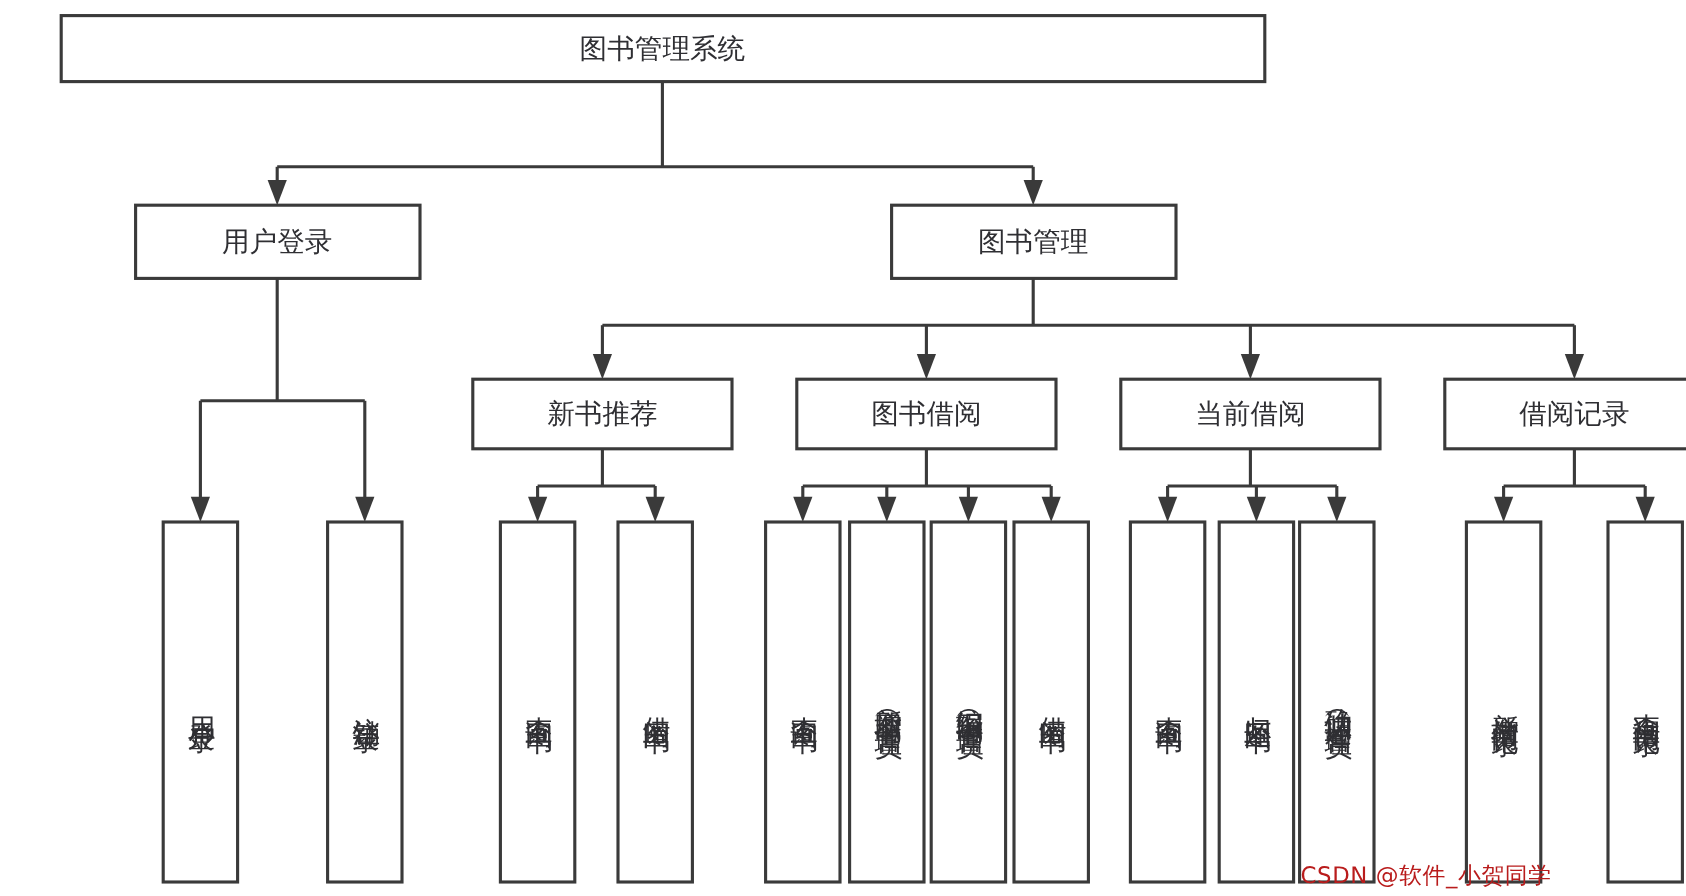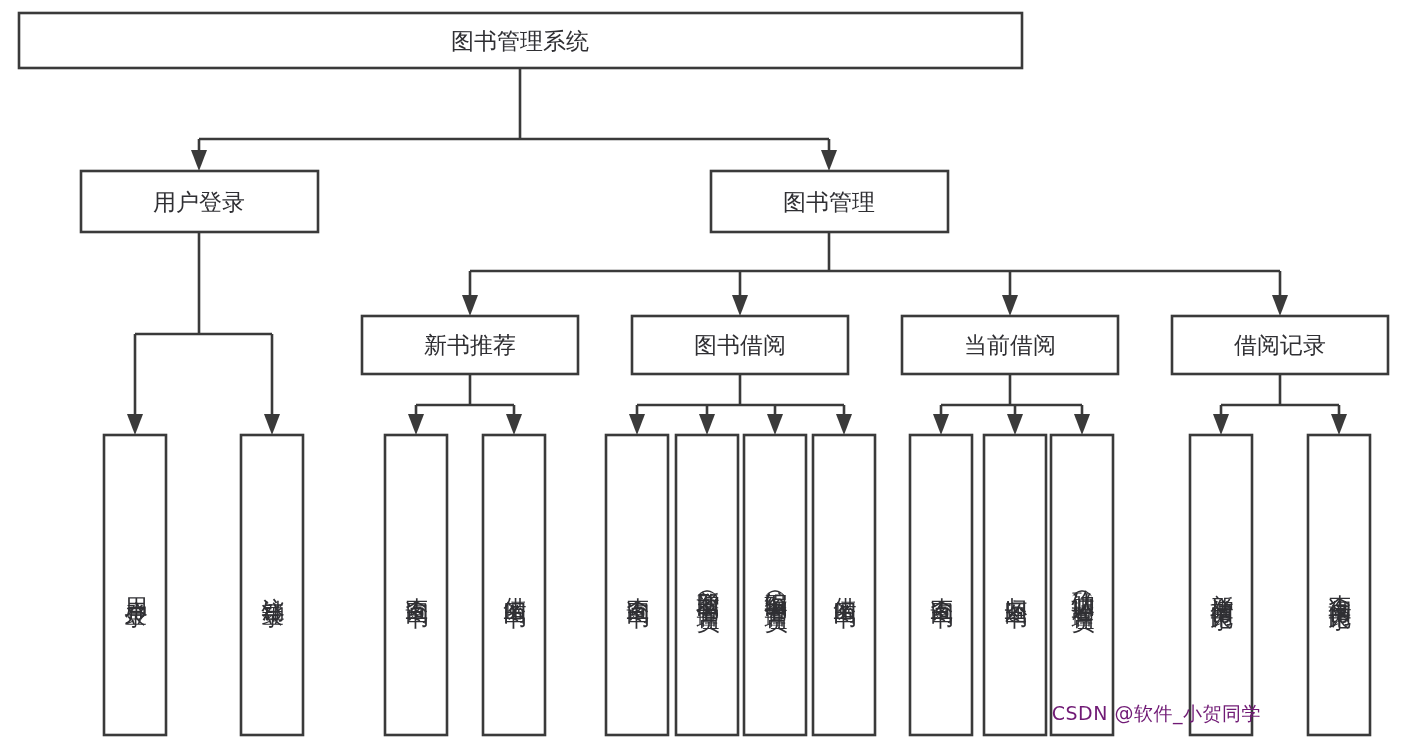--- a/index.html
+++ b/index.html
@@ -11,20 +11,21 @@
     width: 1405px;
     height: 747px;
     font-family: "DejaVu Sans", "Liberation Sans", sans-serif;
     overflow: hidden;
   }
   #diagram-root {
     position: relative;
     width: 1269px;
     height: 747px;
     background: #ffffff;
+    margin-left: 32px;
   }
   svg.diagram-canvas {
     position: absolute;
     left: 0;
     top: 0;
     width: 1405px;
     height: 747px;
     display: block;
   }
   .node-box {
@@ -53,24 +54,24 @@
     fill: none;
     stroke-linecap: butt;
   }
   .arrow-head {
     fill: #3a3a3a;
     stroke: none;
   }
   .watermark {
     position: absolute;
     right: 8px;
-    bottom: 20px;
+    bottom: 4px;
     font-family: "DejaVu Sans", "Liberation Sans", sans-serif;
     font-size: 19px;
-    color: #701a75;
+    color: #b91c1c;
     white-space: nowrap;
     letter-spacing: 0.5px;
   }
 </style>
 </head>
 <body>
 
 <div id="diagram-root">
 
   <svg class="diagram-canvas" viewBox="0 0 1405 747" xmlns="http://www.w3.org/2000/svg">

